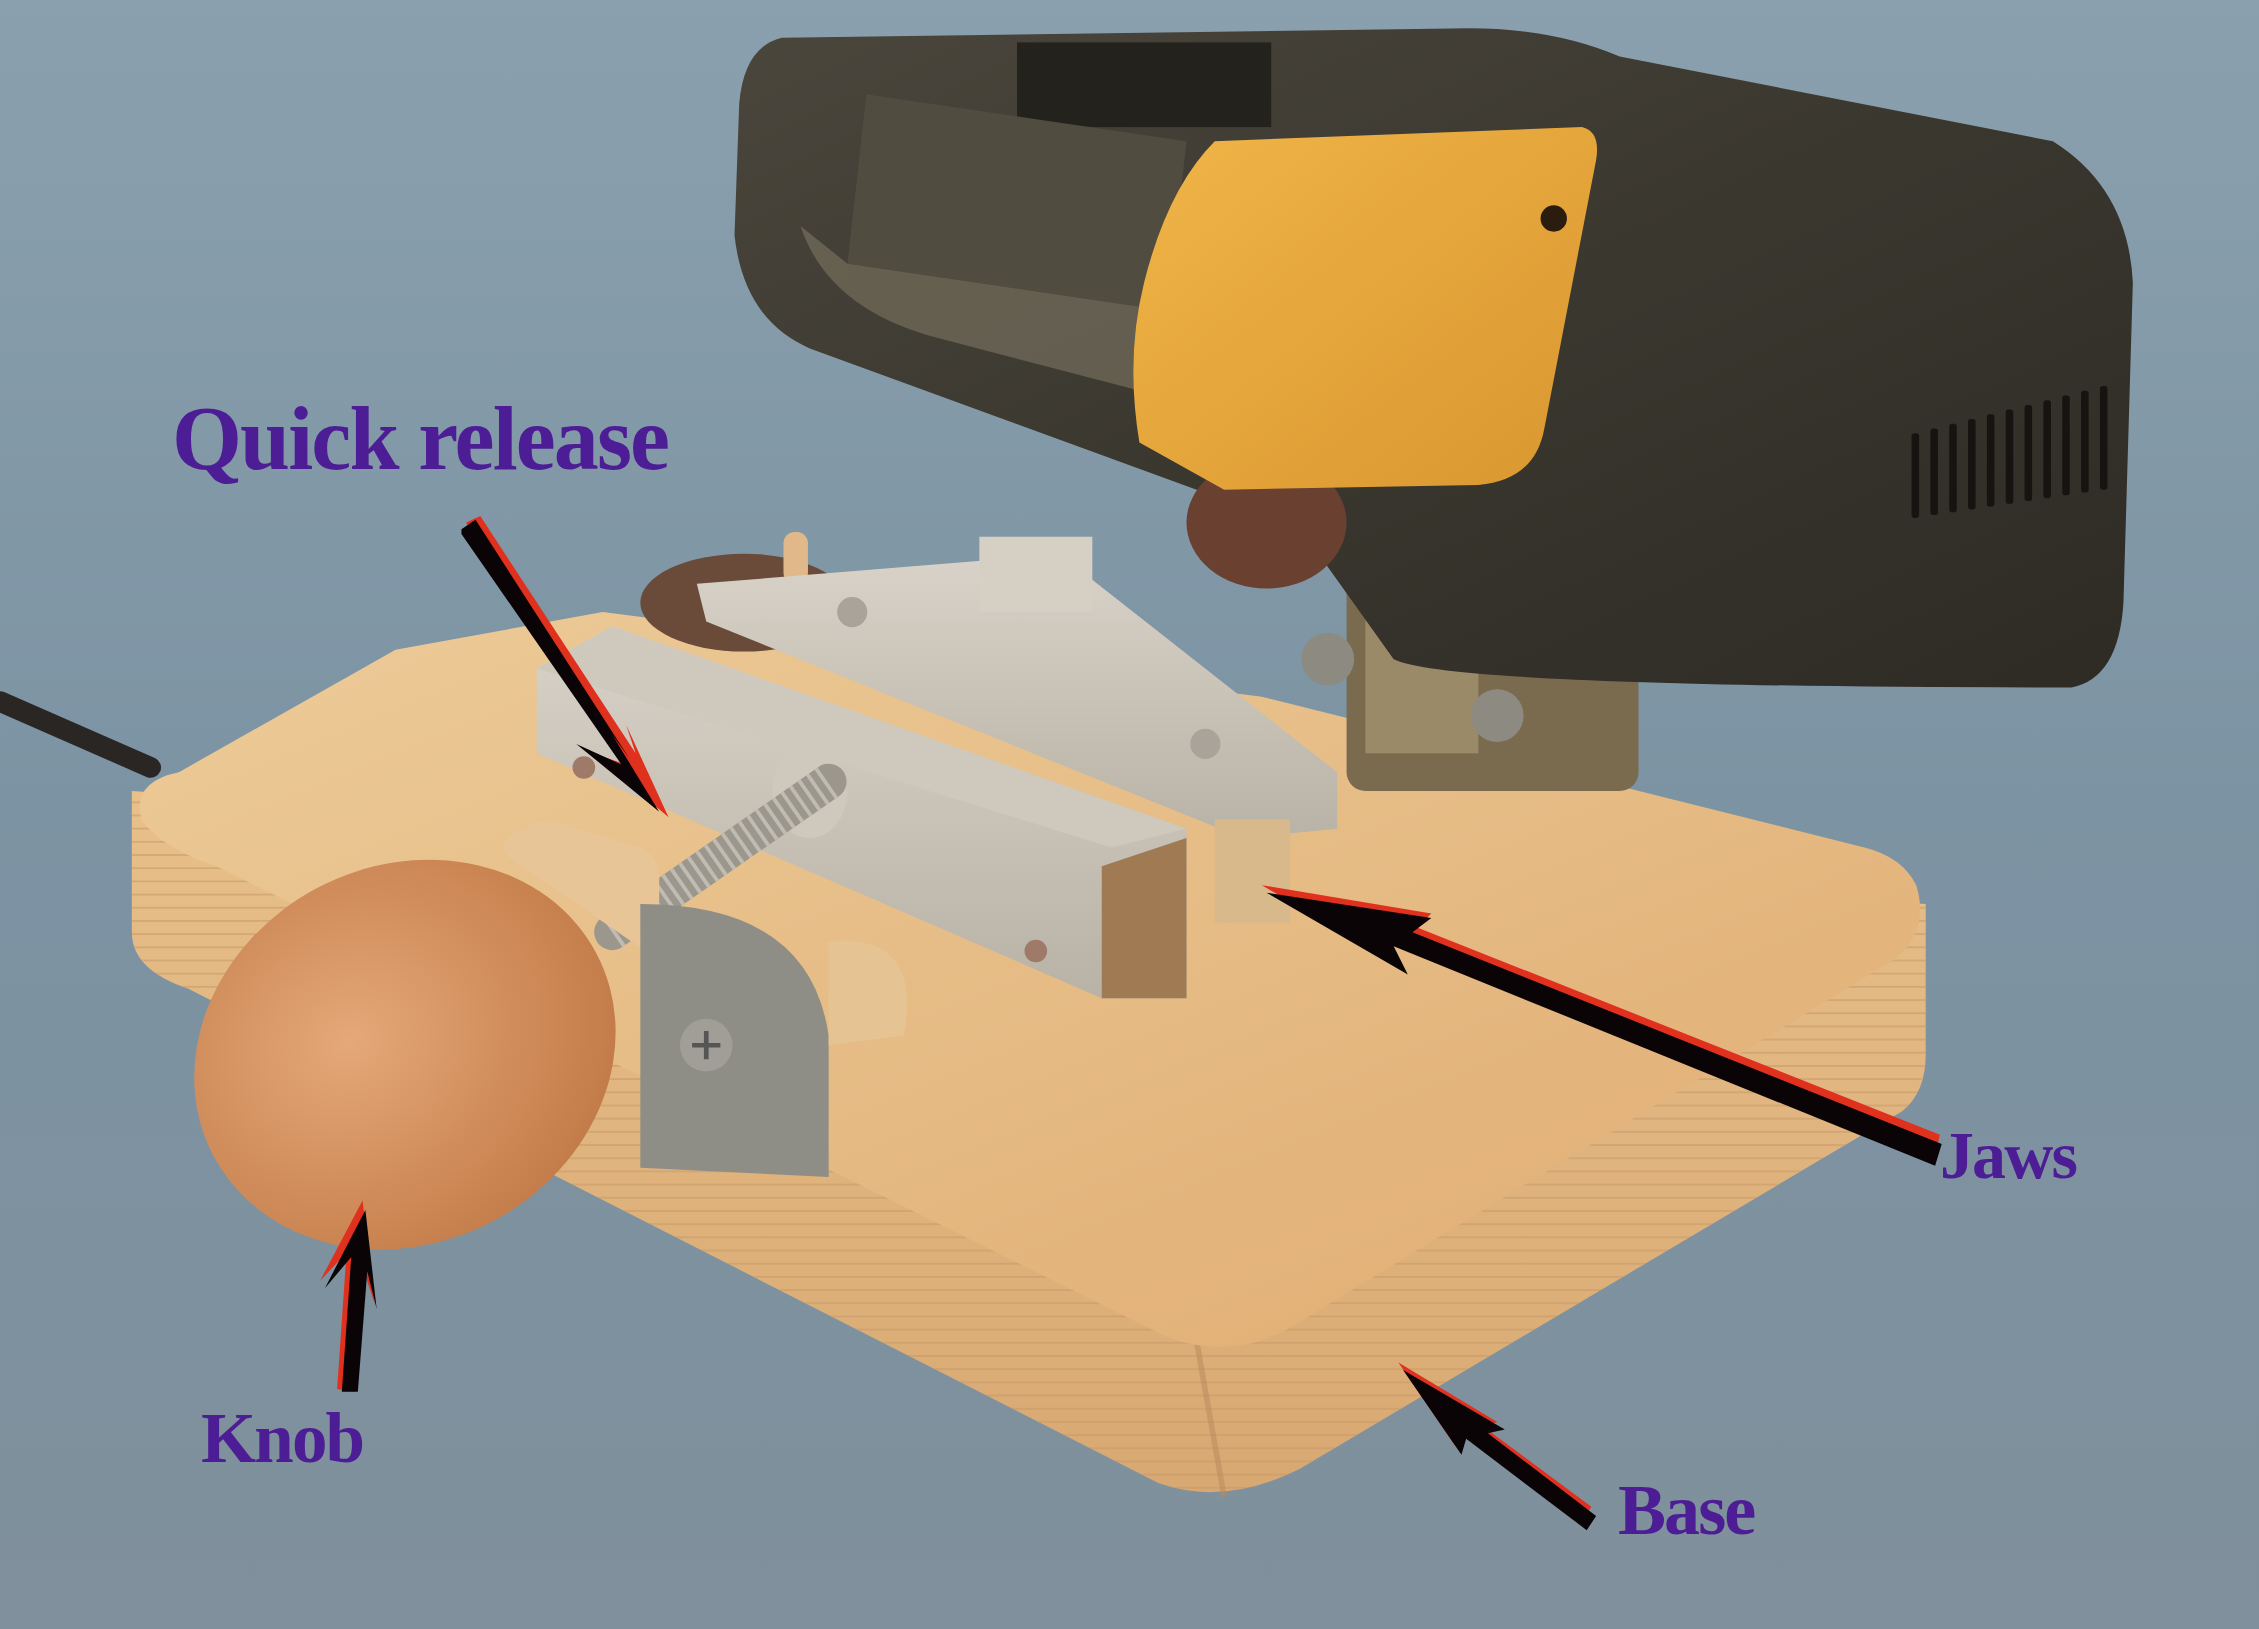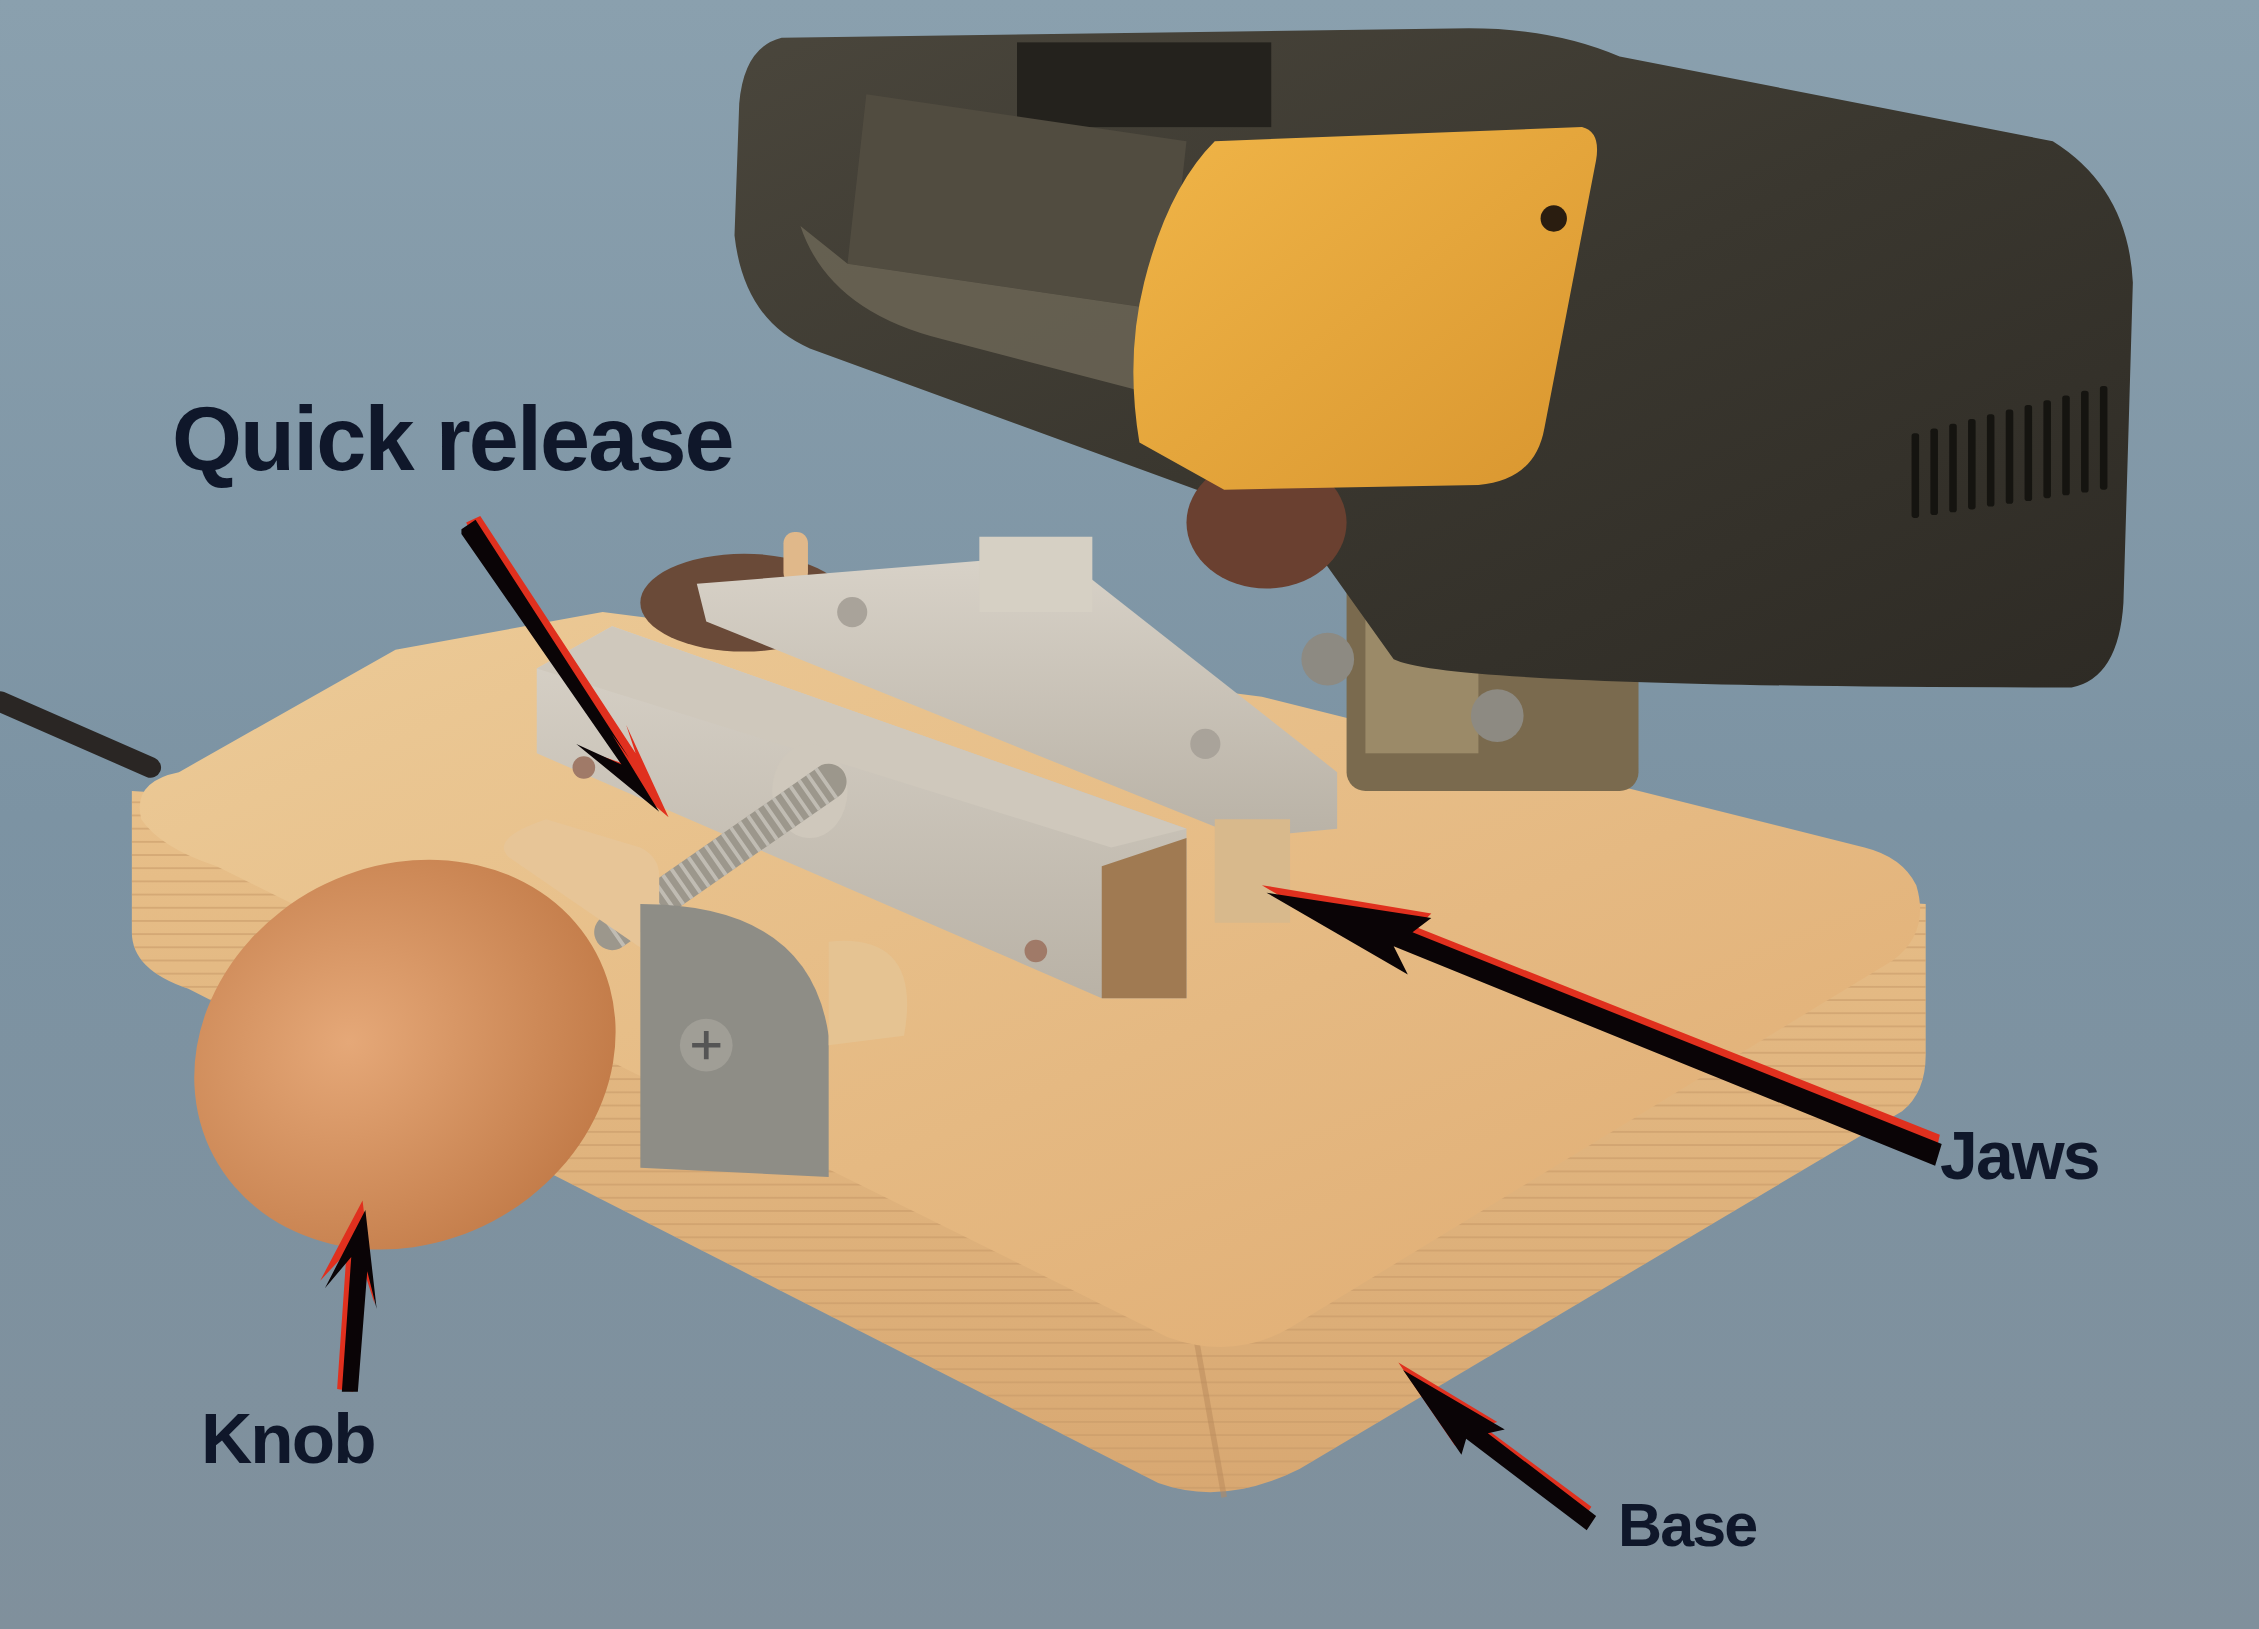--- a/index.html
+++ b/index.html
@@ -4,31 +4,31 @@
 <style>
   html, body { margin: 0; padding: 0; }
   body {
     width: 2260px; height: 1630px; overflow: hidden; position: relative;
     background: #7f95a4;
     font-family: "Liberation Sans", "DejaVu Sans", sans-serif;
   }
   #scene { position: absolute; left: 0; top: 0; width: 2260px; height: 1630px; }
   .label {
     position: absolute;
-    font-family: Liberation Sans, sans-serif;
+    font-family: Liberation Serif, serif;
     font-weight: bold;
-    color: #0f172a;
+    color: #4c1d95;
     letter-spacing: -1.9px;
     white-space: nowrap;
     line-height: 1;
   }
   #label-quick { left: 172px; top: 394px; font-size: 90px; }
   #label-jaws  { left: 1940px; top: 1121px; font-size: 68px; }
   #label-knob  { left: 201px; top: 1403px; font-size: 71px; }
-  #label-base  { left: 1618px; top: 1474px; font-size: 61px; margin-top: 21px; }
+  #label-base  { left: 1618px; top: 1474px; font-size: 72px; }
 </style>
 </head>
 <body>
 
 <svg id="scene" viewBox="0 0 2400 1731" xmlns="http://www.w3.org/2000/svg">
   <defs>
     <linearGradient id="bg" x1="0" y1="0" x2="0" y2="1">
       <stop offset="0" stop-color="#8aa0ae"></stop>
       <stop offset="0.5" stop-color="#7c93a3"></stop>
       <stop offset="1" stop-color="#80909c"></stop>

